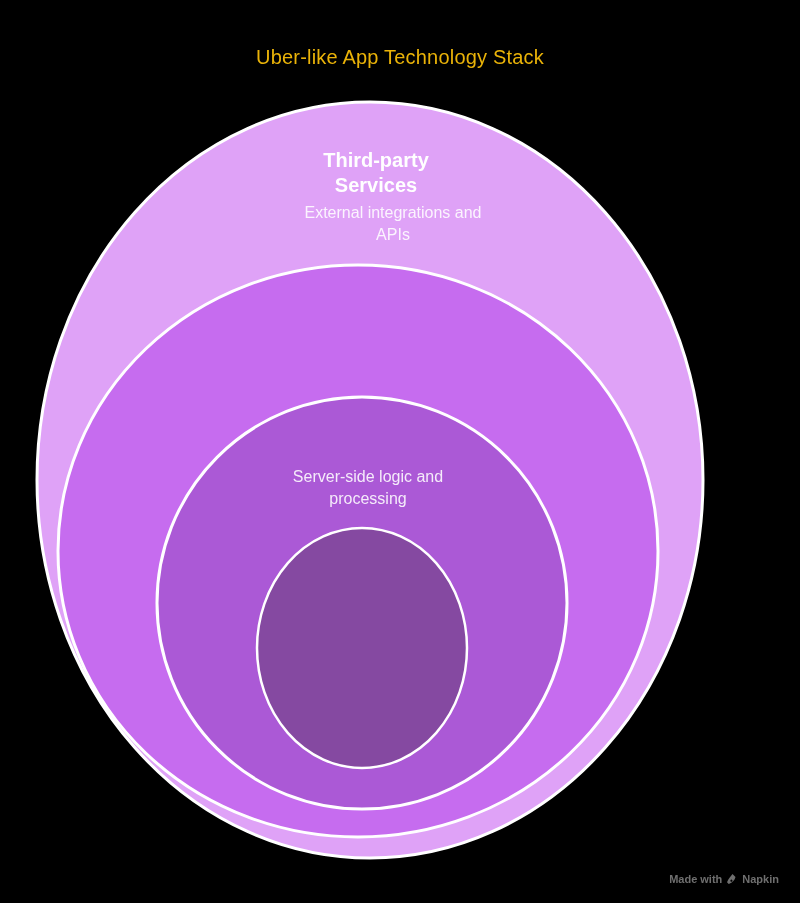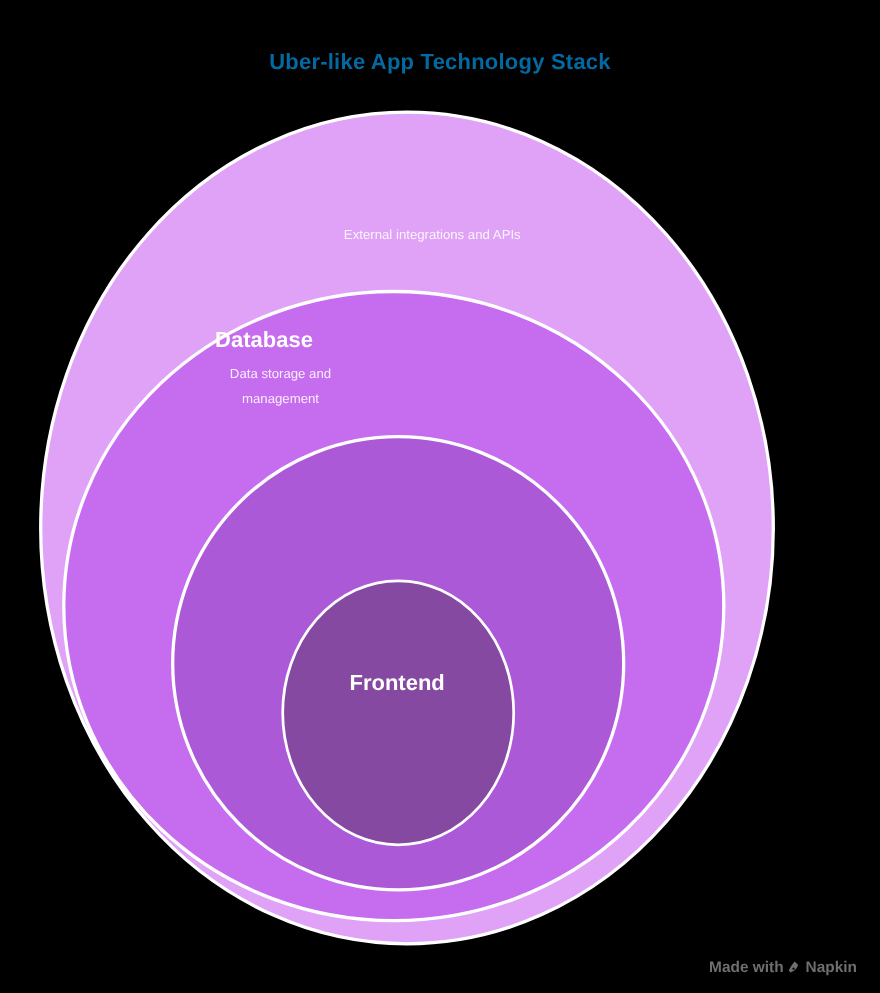--- a/index.html
+++ b/index.html
@@ -15,63 +15,63 @@
     overflow: hidden;
     font-family: "Liberation Sans", sans-serif;
   }
   .diagram-title {
     position: absolute;
     left: 400px;
     top: 45px;
     transform: translateX(-50%);
     font-size: 20px;
     line-height: 24px;
-    font-weight: bold;
-    color: #0369a1;
+    font-weight: normal;
+    color: #eab308;
     white-space: nowrap;
     letter-spacing: 0.2px;
   }
   .ellipses-svg {
     position: absolute;
     left: 0;
     top: 0;
   }
   .ring-label {
     position: absolute;
     transform: translateX(-50%);
     font-size: 20px;
     line-height: 25px;
     font-weight: bold;
     color: #ffffff;
     text-align: center;
   }
   .ring-desc {
     position: absolute;
     transform: translateX(-50%);
-    font-size: 12px;
+    font-size: 16px;
     line-height: 22px;
     color: rgba(255, 255, 255, 0.88);
     text-align: center;
   }
   .tp-label { left: 376px; top: 148px; width: 170px; }
   .tp-desc  { left: 393px; top: 202px; width: 205px; }
   .db-label { left: 240px; top: 297px; width: 200px; }
   .db-desc  { left: 255px; top: 329px; width: 165px; }
   .be-label { left: 338px; top: 433px; width: 200px; }
   .be-desc  { left: 368px; top: 466px; width: 175px; }
   .fe-label { left: 361px; top: 609px; width: 200px; }
   .fe-desc  { left: 360px; top: 642px; width: 155px; }
   .watermark {
     position: absolute;
     right: 21px;
     top: 872px;
     display: flex;
     align-items: center;
     gap: 4px;
-    font-size: 14px;
+    font-size: 11px;
     line-height: 14px;
     color: #6f6f6f;
     font-weight: bold;
   }
   .watermark .pen-icon {
     display: inline-block;
     width: 12px;
     height: 12px;
   }
 </style>
@@ -82,27 +82,26 @@
 
   <div class="diagram-title">Uber-like App Technology Stack</div>
 
   <svg class="ellipses-svg" width="800" height="903" viewBox="0 0 800 903">
     <ellipse cx="370" cy="480" rx="333" ry="378" stroke="#ffffff" stroke-width="3" fill="#dfa2f7"></ellipse>
     <ellipse cx="358" cy="551" rx="300" ry="286" stroke="#ffffff" stroke-width="3" fill="#c66cef"></ellipse>
     <ellipse cx="362" cy="603" rx="205" ry="206" stroke="#ffffff" stroke-width="3" fill="#ab59d6"></ellipse>
     <ellipse cx="362" cy="648" rx="105" ry="120" stroke="#ffffff" stroke-width="2.5" fill="#8549a1"></ellipse>
   </svg>
 
+  <div class="ring-label tp-label">Third-party Services</div>
   <div class="ring-desc tp-desc">External integrations and APIs</div>
 
-  <div class="ring-label db-label">Database</div>
-  <div class="ring-desc db-desc">Data storage and management</div>
 
+  <div class="ring-desc be-desc">Server-side logic and processing</div>
 
-  <div class="ring-label fe-label">Frontend</div>
 
   <div class="watermark">
     <span>Made with</span>
     <span class="pen-icon">
       <svg viewBox="0 0 24 24" width="12" height="12">
         <path fill="#6f6f6f" fill-rule="evenodd" d="M13 2 L19 8 C17.5 14.5 13.5 18.5 5.5 22 L2 18.5 C5.5 10.5 9.5 6.5 13 2 Z
                  M10.8 13.2 a2.1 2.1 0 1 0 0.01 0 Z"></path>
       </svg>
     </span>
     <span>Napkin</span>

